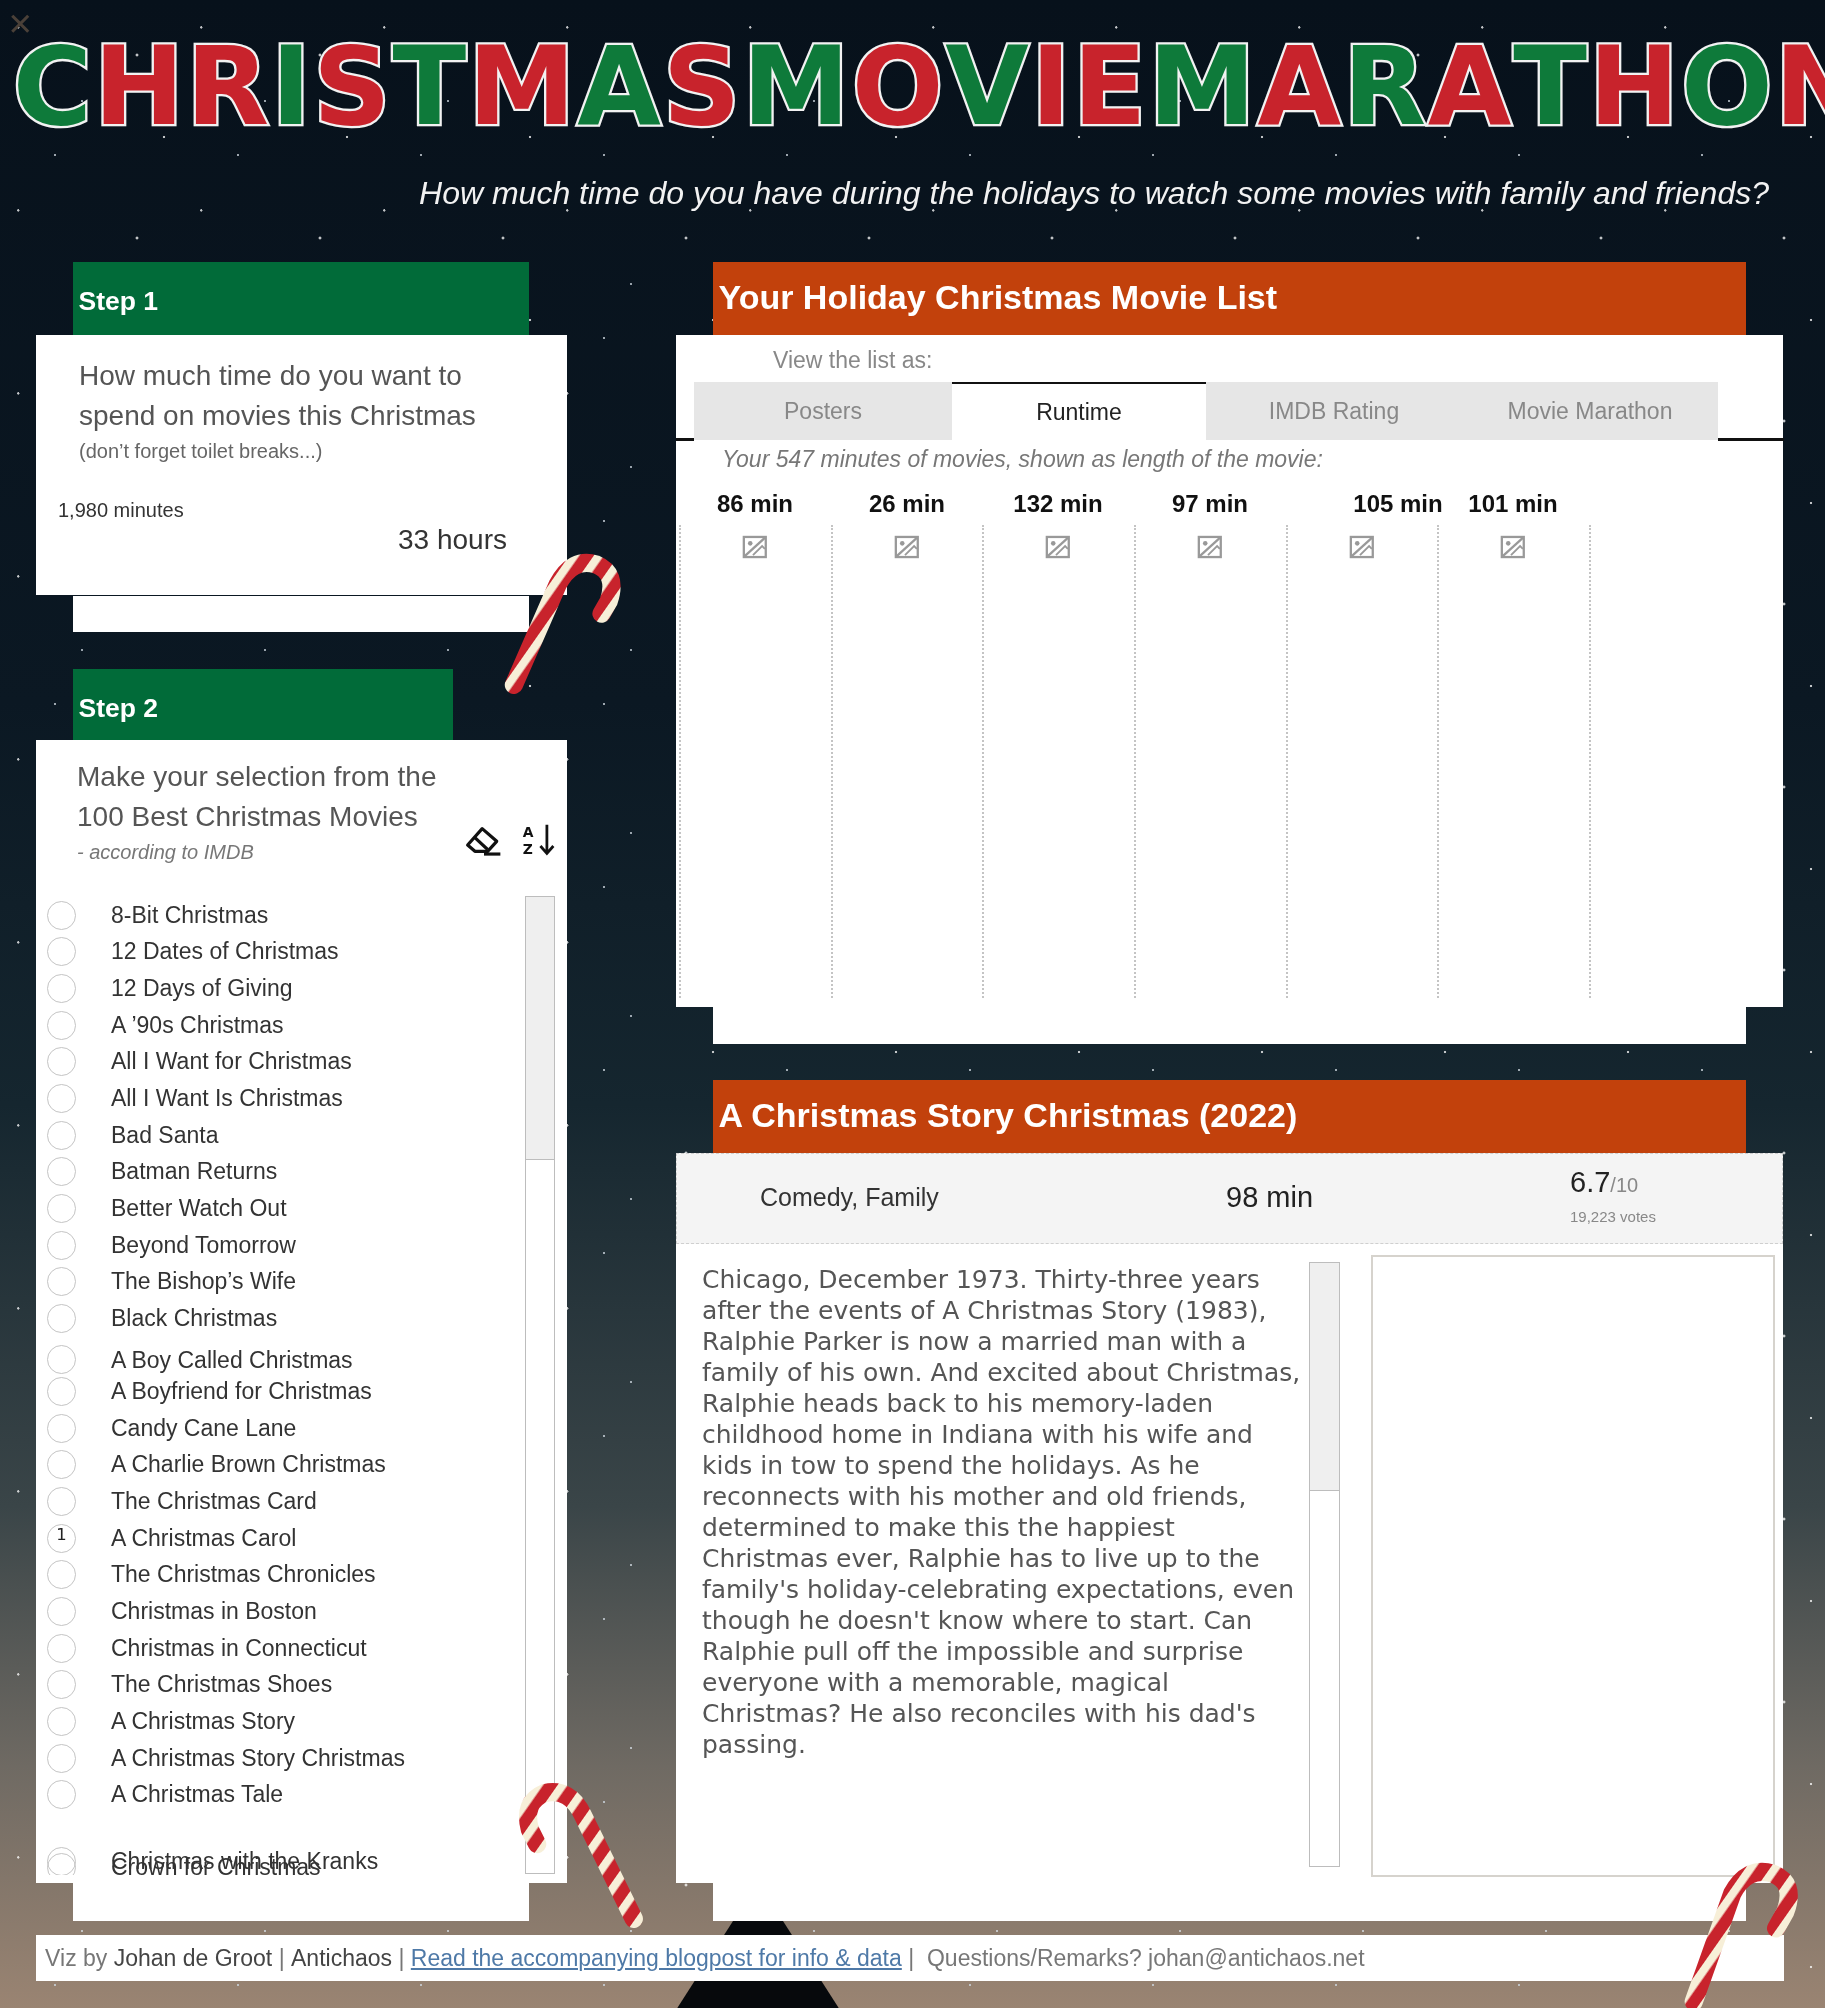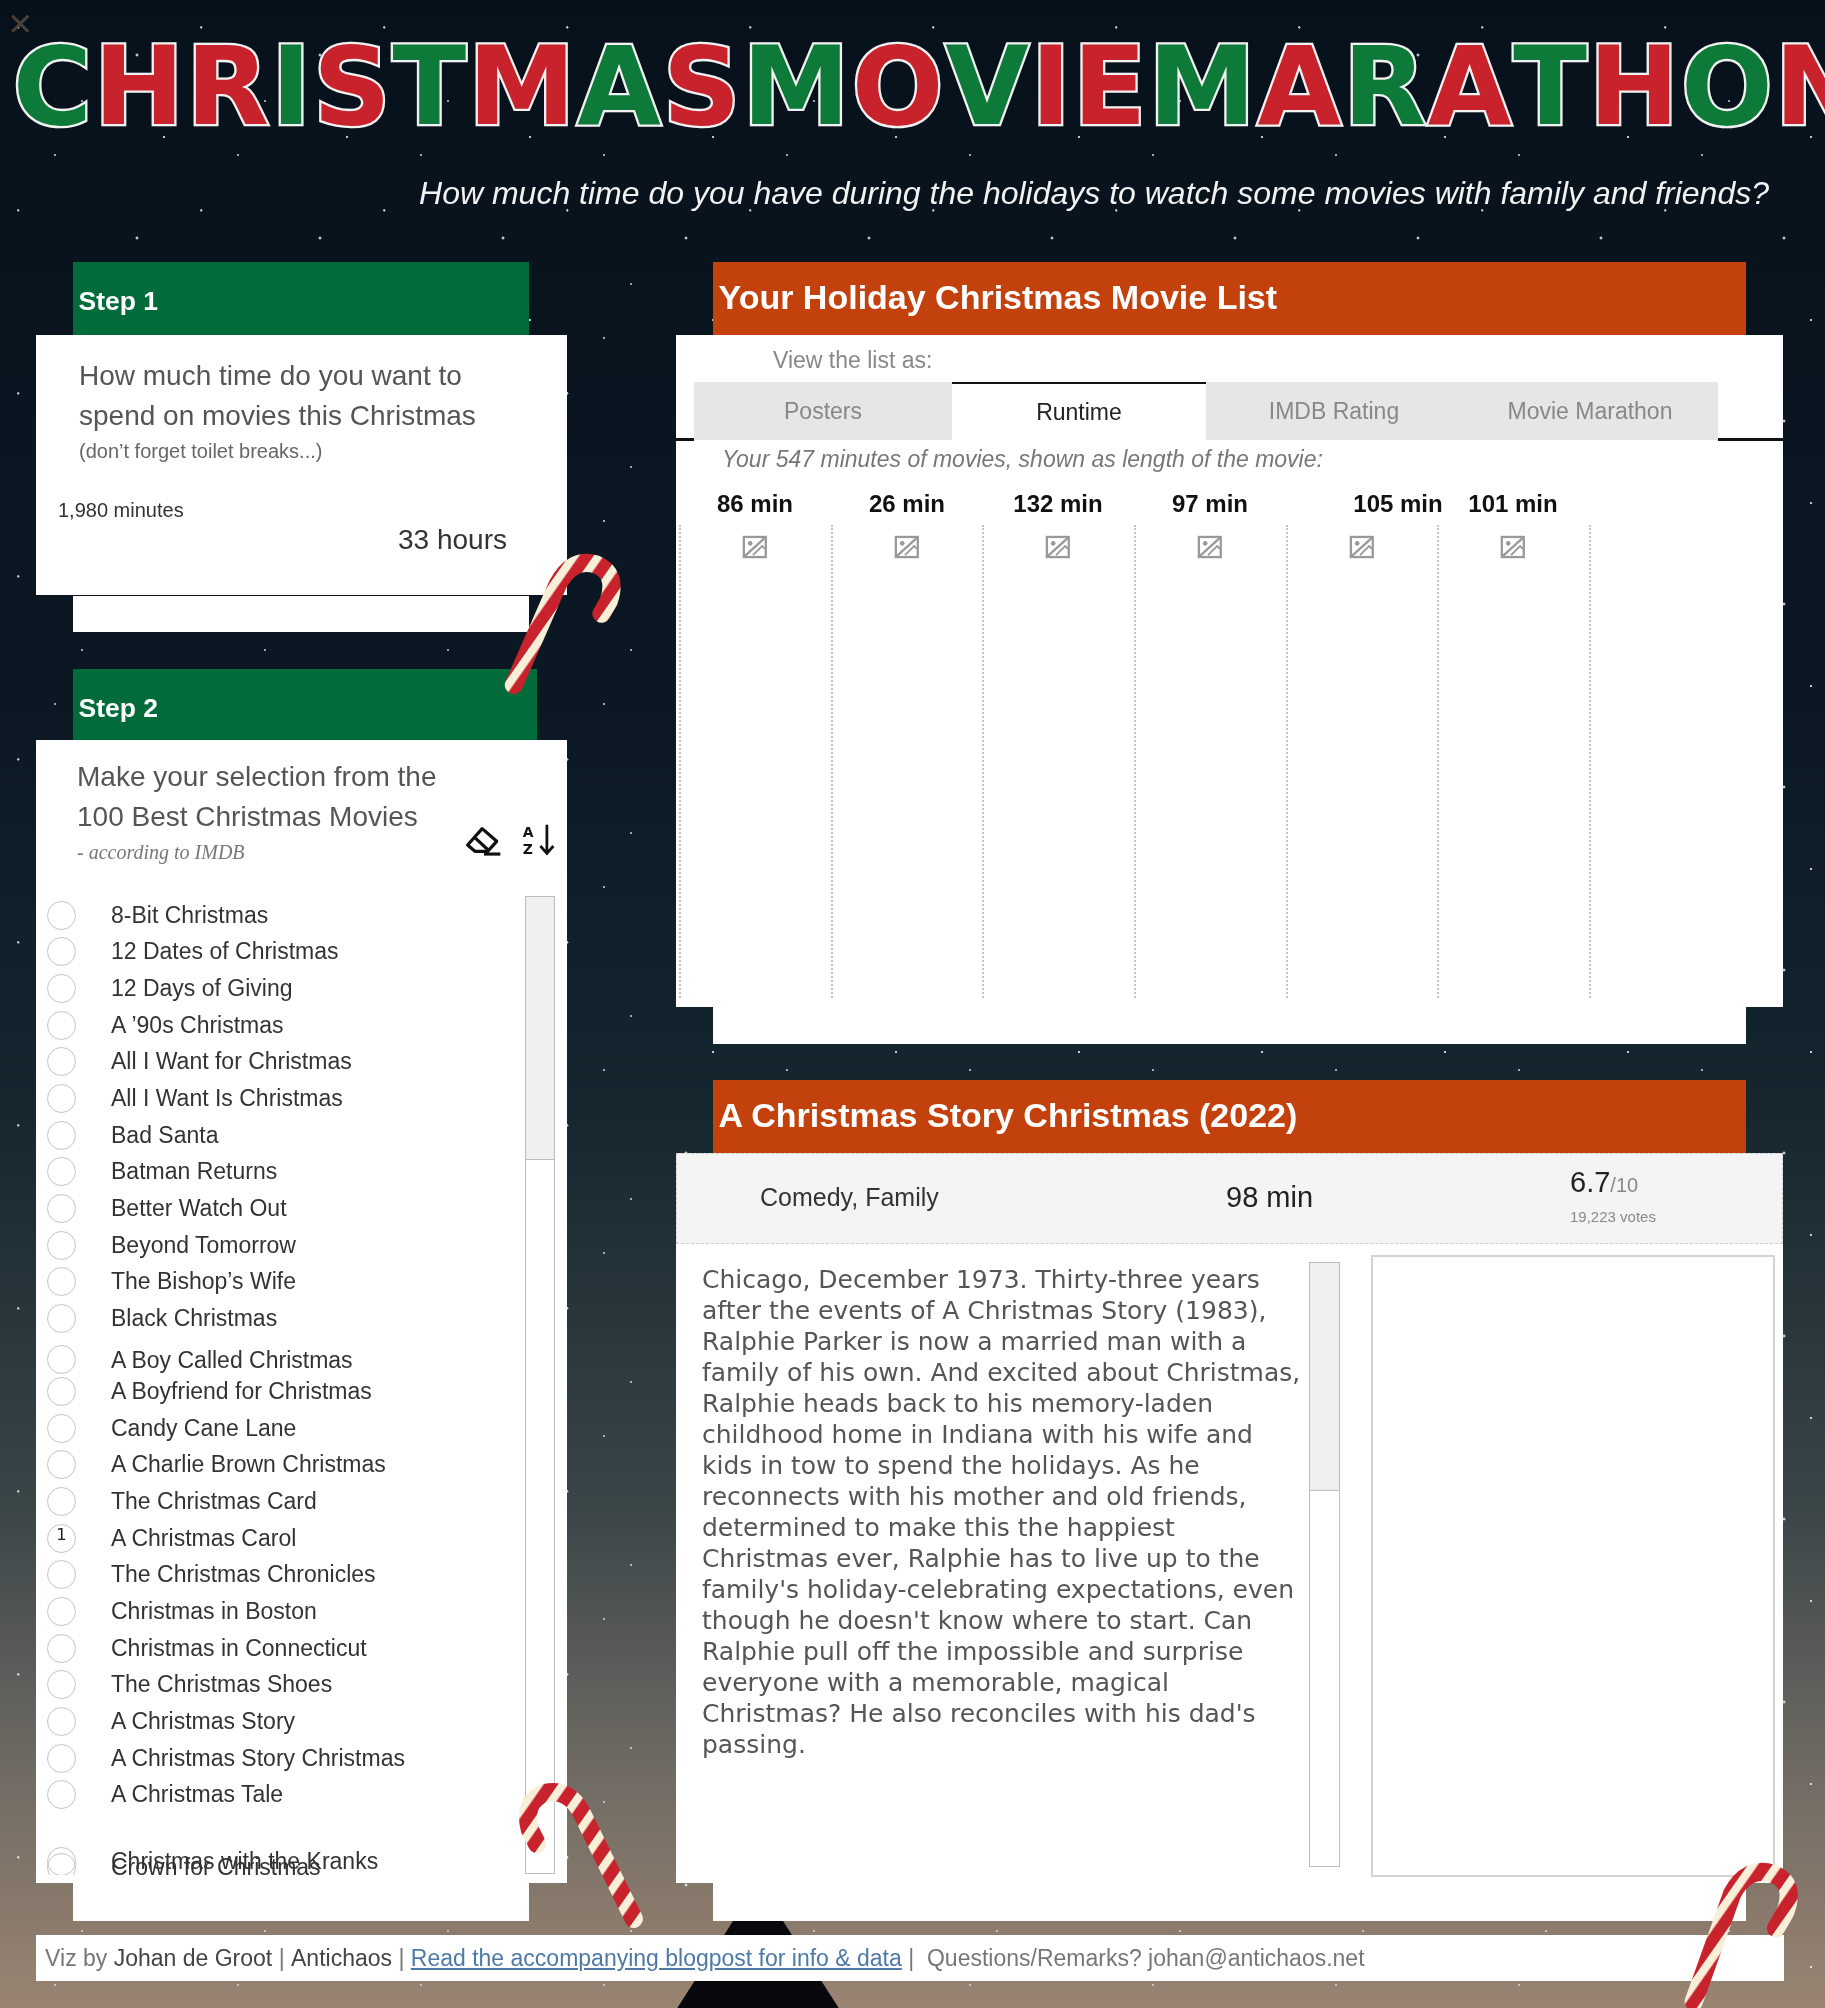--- a/index.html
+++ b/index.html
@@ -24,21 +24,21 @@
   .logo span.l{-webkit-text-stroke:4.6px #f2f2f2;paint-order:stroke fill;}
   .subtitle{left:216px;top:175px;width:1553px;text-align:right;color:#f2f2f2;font-style:italic;font-size:32px;font-family:"Liberation Sans",sans-serif;}
   .hdr-green{background:#016b39;color:#fff;font-family:"Liberation Sans",sans-serif;font-weight:bold;}
   .hdr-red{background:#c2410c;color:#fff;font-family:"Liberation Sans",sans-serif;font-weight:bold;}
   .white{background:#fff;}
   .step-label{font-size:26.5px;padding:24px 0 0 5.5px;box-sizing:border-box;}
   .q-text{color:#555;font-size:28px;line-height:40px;font-family:"Liberation Sans",sans-serif;}
   .q-sub{color:#666;font-size:20px;font-family:"Liberation Sans",sans-serif;}
   .minutes{color:#333;font-size:20px;font-family:"Liberation Sans",sans-serif;}
   .hours{color:#333;font-size:28px;font-family:"Liberation Sans",sans-serif;}
-  .italic-sub{color:#777;font-size:20px;font-style:italic;font-family:Liberation Serif, serif;}
+  .italic-sub{color:#777;font-size:20px;font-style:italic;font-family:Liberation Sans, sans-serif;}
   .list-item{position:absolute;left:46px;height:37px;display:flex;align-items:center;}
   .radio{width:29px;height:29px;border:1.8px solid #c4c4c4;border-radius:50%;box-sizing:border-box;margin-right:35px;position:relative;
     font-size:16.4px;color:#222;text-align:center;line-height:20px;}
   .item-label{font-size:23px;color:#333;font-family:"Liberation Sans",sans-serif;}
   .scroll-track{border:1.8px solid #bdbdbd;box-sizing:border-box;background:#fff;}
   .scroll-thumb{background:#efefef;border-bottom:1.8px solid #bdbdbd;box-sizing:border-box;}
   .panel-title{font-size:34px;padding:16.4px 0 0 5.5px;box-sizing:border-box;}
   .tab{position:absolute;top:382px;height:58px;display:flex;align-items:center;justify-content:center;font-size:23px;font-family:"Liberation Sans",sans-serif;color:#888;background:#e6e6e6;}
   .tab.active{background:#fff;color:#222;border-top:2.7px solid #111;box-sizing:border-box;}
   .col-label{position:absolute;top:490px;width:152px;text-align:center;font-size:24px;color:#111;font-family:"Liberation Sans",sans-serif;font-weight:bold;}
@@ -97,21 +97,21 @@
 <div class="abs white" style="left:36px;top:335px;width:531px;height:260px;"></div>
 <div class="abs white" style="left:73px;top:596px;width:456px;height:36px;"></div>
 <div class="abs q-text" style="left:79px;top:356px;width:475px;">
   <div>How much time do you want to</div>
   <div>spend on movies this Christmas</div>
 </div>
 <div class="abs q-sub" style="left:79px;top:440px;">(don’t forget toilet breaks...)</div>
 <div class="abs minutes" style="left:58px;top:499px;">1,980 minutes</div>
 <div class="abs hours" style="left:365px;top:524px;width:142px;text-align:right;">33 hours</div>
 
-<div class="abs hdr-green step-label" style="left:73px;top:669px;width:464px;height:71px;">Step 2</div>
+<div class="abs hdr-green step-label" style="left:73px;top:669px;width:380px;height:71px;">Step 2</div>
 <div class="abs white" style="left:36px;top:740px;width:531px;height:1143px;"></div>
 <div class="abs white" style="left:73px;top:1883px;width:456px;height:38px;"></div>
 <div class="abs q-text" style="left:77px;top:757px;width:402px;">
   <div>Make your selection from the</div>
   <div>100 Best Christmas Movies</div>
 </div>
 <div class="abs italic-sub" style="left:77px;top:841px;">- according to IMDB</div>
 
 <div class="abs" style="left:464px;top:821px;width:40px;height:37px;">
   <svg width="40" height="37" viewBox="0 0 44 40">

